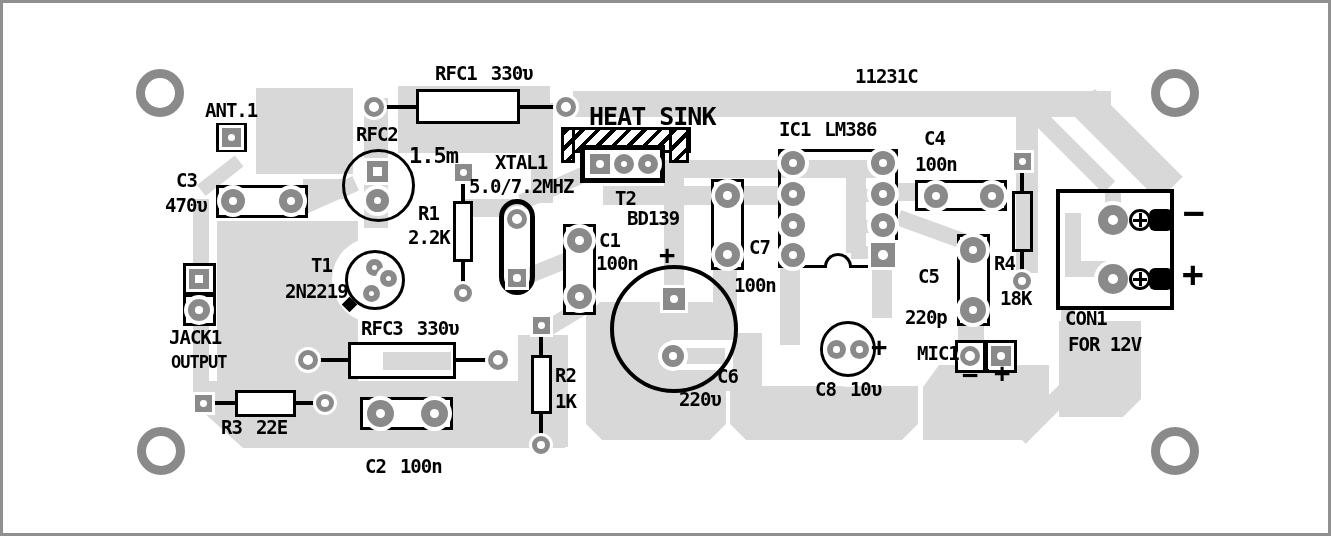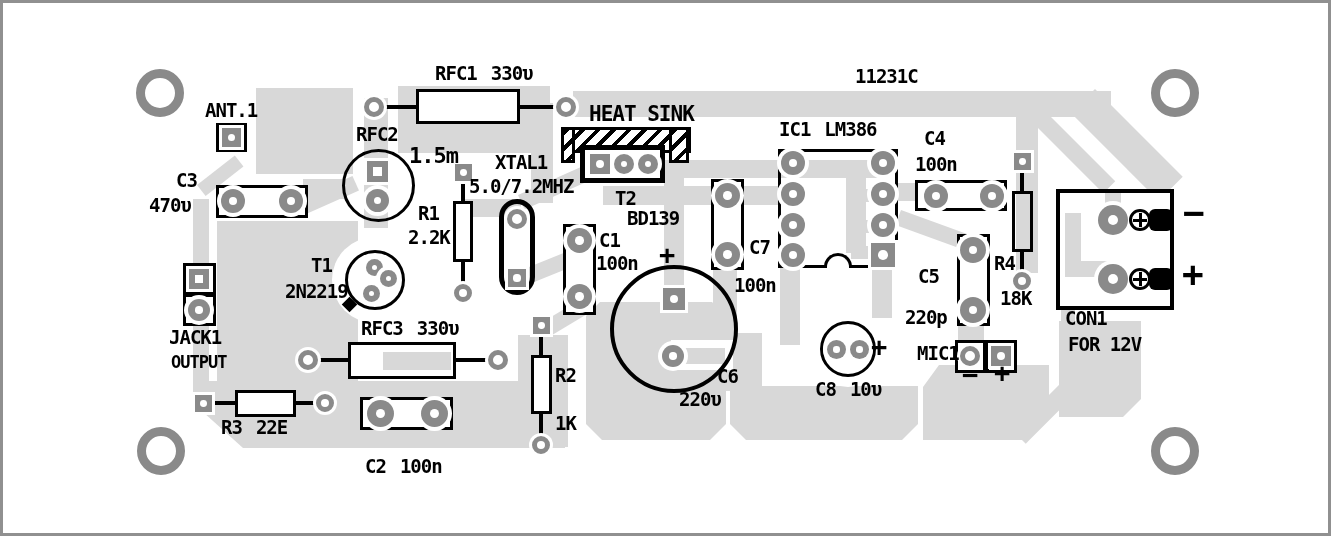--- a/index.html
+++ b/index.html
@@ -210,27 +210,27 @@
   <div class="lead" style="left:536px;top:409px;width:4px;height:26px"></div>
   <div class="body" style="left:528px;top:352px;width:21px;height:59px"></div>
   <div class="sqpad" style="left:530px;top:314px;width:17px;height:17px"></div>
   <div class="ring" style="left:529px;top:433px;width:18px;height:18px"></div>
 
   <div class="lbl" style="left:202px;top:98px">ANT.1</div>
   <div class="lbl" style="left:432px;top:61px"><span>RFC1</span><span class="g">330υ</span></div>
   <div class="lbl" style="left:353px;top:122px">RFC2</div>
   <div class="lbl" style="left:406px;top:142px;font-size:22px">1.5m</div>
   <div class="lbl" style="left:852px;top:64px">11231C</div>
-  <div class="lbl" style="left:586px;top:101px;font-size:21px">HEAT SINK</div>
+  <div class="lbl" style="left:586px;top:101px;font-size:25px">HEAT SINK</div>
   <div class="lbl" style="left:492px;top:150px">XTAL1</div>
   <div class="lbl" style="left:466px;top:174px">5.0/7.2MHZ</div>
   <div class="lbl" style="left:415px;top:201px">R1</div>
   <div class="lbl" style="left:405px;top:225px">2.2K</div>
   <div class="lbl" style="left:173px;top:168px">C3</div>
-  <div class="lbl" style="left:146px;top:193px">470υ</div>
+  <div class="lbl" style="left:162px;top:193px">470υ</div>
   <div class="lbl" style="left:612px;top:186px">T2</div>
   <div class="lbl" style="left:624px;top:206px">BD139</div>
   <div class="lbl" style="left:776px;top:117px"><span>IC1</span><span class="g">LM386</span></div>
   <div class="lbl" style="left:921px;top:126px">C4</div>
   <div class="lbl" style="left:912px;top:152px">100n</div>
   <div class="lbl" style="left:308px;top:253px">T1</div>
   <div class="lbl" style="left:282px;top:279px">2N2219</div>
   <div class="lbl" style="left:596px;top:228px">C1</div>
   <div class="lbl" style="left:593px;top:251px">100n</div>
   <div class="lbl" style="left:746px;top:235px">C7</div>
@@ -250,15 +250,15 @@
   <div class="sign lg" style="left:1180px;top:192px">−</div>
   <div class="sign lg" style="left:1179px;top:254px">+</div>
   <div class="lbl" style="left:1062px;top:306px">CON1</div>
   <div class="lbl" style="left:1065px;top:332px">FOR 12V</div>
   <div class="lbl" style="left:166px;top:325px">JACK1</div>
   <div class="lbl sm" style="left:168px;top:351px">OUTPUT</div>
   <div class="lbl" style="left:218px;top:415px"><span>R3</span><span class="g">22E</span></div>
   <div class="lbl" style="left:358px;top:316px"><span>RFC3</span><span class="g">330υ</span></div>
   <div class="lbl" style="left:362px;top:454px"><span>C2</span><span class="g">100n</span></div>
   <div class="lbl" style="left:552px;top:363px">R2</div>
-  <div class="lbl" style="left:552px;top:411px">1K</div>
+  <div class="lbl" style="left:552px;top:389px">1K</div>
 
 </div>
 
 </body></html>

